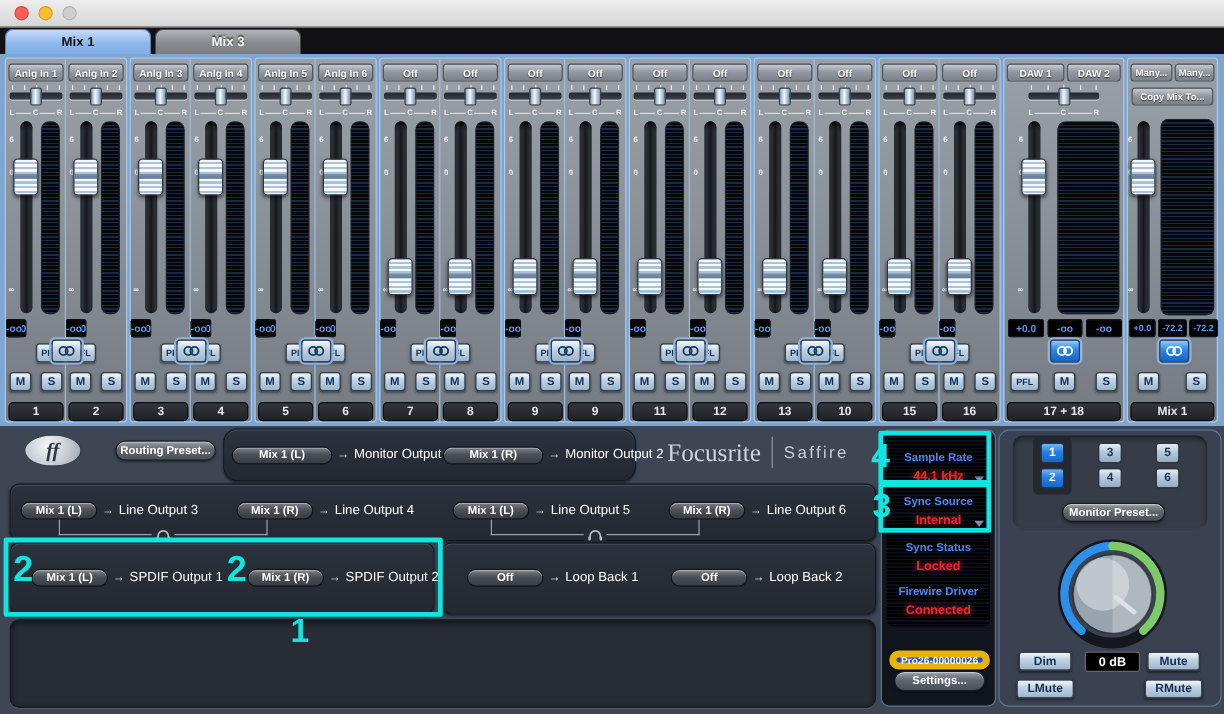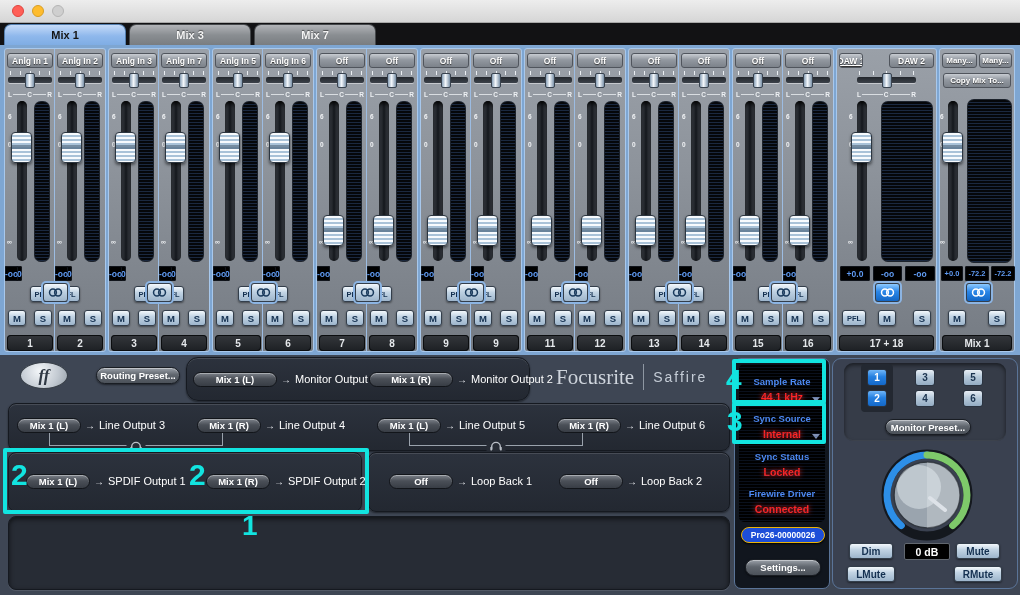--- a/index.html
+++ b/index.html
@@ -47,21 +47,21 @@
   .pfl{position:absolute;top:237px;width:23px;height:16px;font-size:7.5px;}
   .strip.left .pfl{right:2px;}  .strip.right .pfl{left:2px;}
   .link{position:absolute;top:234px;width:25px;height:19px;box-shadow:0 0 0 2px #8cb4e2,0 1px 2px rgba(0,0,0,.4);}
   .pair .link{left:38px;}
   .link svg{width:17px;height:11px;}
   .link.activelink{background:linear-gradient(#8ecaff,#2a86e8 45%,#1266c4);}
   .mbtn,.sbn{position:absolute;top:261px;width:18px;height:16px;font-size:9.5px;}
   .mbtn{left:3px;}  .sbn{right:3px;}
   .num{position:absolute;top:286px;left:2px;right:2px;height:16px;background:linear-gradient(#34373c,#1d2024);border-radius:4px;color:#e5e8eb;font-weight:bold;font-size:10px;display:flex;align-items:center;justify-content:center;box-shadow:inset 0 0 0 1px #0b0d0f;}
   
-  .stereo .h1{left:2px;width:24px;right:auto;text-decoration:underline;}
+  .stereo .h1{left:2px;width:48px;right:auto;}
   .stereo .h2{left:52px;right:2px;}
   .stereo .pan-track{left:20px;right:20px;}
   .stereo .pan-ticks{left:22px;right:22px;}
   .stereo .lcr{left:20px;right:20px;}
   .stereo .fader-track{left:20px;}
   .stereo .fader-cap{left:14px;}
   .stereo .scale{left:12px;}  .stereo .sinf{left:11px;}
   .stereo .meter{left:44px;width:52px;}
   .stereo .d1{left:3px;width:30px;}
   .stereo .d2{left:36px;width:29px;}
@@ -103,21 +103,21 @@
   .brand .f{font-family:"Liberation Serif",serif;font-size:21px;color:#ced4dc;}
   .brand .bar{width:1px;height:26px;background:#8e97a2;}
   .brand .s{font-size:14px;color:#c5cdd7;letter-spacing:2px;}
   
   #status{position:absolute;left:734px;top:3px;width:96px;height:231px;background:#11161e;border:1px solid #5a7498;border-radius:7px;box-sizing:border-box;}
   .screen{position:absolute;left:4px;top:5px;width:86px;height:158px;background:#000;border-radius:5px;overflow:hidden;}
   .screen::after{content:'';position:absolute;inset:0;background:repeating-linear-gradient(180deg,rgba(44,74,130,.22) 0 1px,transparent 1px 3px);pointer-events:none;}
   .sl{position:absolute;left:0;right:0;text-align:center;font-size:9.5px;font-weight:bold;color:#4e8cf8;}
   .sv{position:absolute;left:0;right:0;text-align:center;font-size:10.5px;font-weight:bold;color:#ff2424;text-shadow:0 0 5px rgba(255,50,50,.9);}
   .tri{position:absolute;right:5px;width:0;height:0;border-left:4px solid transparent;border-right:4px solid transparent;border-top:5px solid #8091b5;}
-  .devid{position:absolute;left:6px;top:168px;width:84px;height:16px;border-radius:9px;background:#1d4ed8;border:1px solid #eab308;color:#fff;font-size:8.5px;font-weight:bold;display:flex;align-items:center;justify-content:center;box-shadow:0 1px 2px #000;box-sizing:border-box;}
+  .devid{position:absolute;left:6px;top:183px;width:84px;height:16px;border-radius:9px;background:#1d4ed8;border:6px solid #eab308;color:#fff;font-size:8.5px;font-weight:bold;display:flex;align-items:center;justify-content:center;box-shadow:0 1px 2px #000;box-sizing:border-box;}
   #settings-btn{position:absolute;left:10px;top:200px;width:76px;height:17px;font-size:9.5px;}
   
   #monitorpanel{position:absolute;left:832px;top:3px;width:186px;height:231px;border:1px solid #5a7498;border-radius:9px;background:#3a4150;box-sizing:border-box;}
   .monbox{position:absolute;left:11px;top:4px;width:162px;height:78px;background:#363c48;border-radius:9px;box-shadow:inset 0 2px 4px rgba(0,0,0,.55),inset 0 -1px 0 rgba(255,255,255,.06);}
   .mdark{position:absolute;left:17px;top:1px;width:32px;height:48px;background:#232831;border-radius:4px;}
   .mon6{position:absolute;width:20px;height:17px;border-radius:3px;font-size:10px;font-weight:bold;display:flex;align-items:center;justify-content:center;border:1px solid #2a3340;box-sizing:border-box;}
   .mon6.on{background:linear-gradient(#70b6f8,#2580e0 45%,#1468c8);color:#fff;}
   .mon6.off{background:linear-gradient(#e8eef5,#b6c9da 45%,#94acc3);color:#1c3450;}
   .mpreset{position:absolute;left:41px;top:56px;width:86px;height:16px;font-size:9.5px;}
   .knobwrap{position:absolute;left:46px;top:88px;width:96px;height:96px;}
@@ -136,21 +136,20 @@
 
 <div class="titlebar">
   <div class="tl close"></div>
   <div class="tl min"></div>
   <div class="tl zoomb"></div>
 </div>
 
 <div class="tabbar" id="tabs">
     <div class="tab active">Mix 1</div>
     <div class="tab inactive">Mix 3</div>
-    <div class="tab inactive">Mix 7</div>
   </div>
 
 <div class="mixer" id="strips">
     <div class="pair">
       <div class="strip left">
         <div class="ch-head">Anlg In 1</div>
         <div class="pan-ticks">
           <i></i>
           <i></i>
           <i></i>
@@ -243,21 +242,21 @@
         <div class="fader-cap mono-cap cap-high"></div>
         <div class="meter mono-meter"></div>
         <div class="disp gain">+0.0</div>
         <div class="disp mval">-oo</div>
         <div class="sbtn pfl">PFL</div>
         <div class="sbtn mbtn">M</div>
         <div class="sbtn sbn">S</div>
         <div class="num">3</div>
       </div>
       <div class="strip right">
-        <div class="ch-head">Anlg In 7</div>
+        <div class="ch-head">Anlg In 4</div>
         <div class="pan-ticks">
           <i></i>
           <i></i>
           <i></i>
           <i></i>
           <i></i>
         </div>
         <div class="pan-track"></div>
         <div class="pan-handle"></div>
         <div class="lcr">
@@ -621,21 +620,21 @@
         <span class="scale s0">0</span>
         <span class="scale sinf">∞</span>
         <div class="fader-track mono-track"></div>
         <div class="fader-cap mono-cap cap-low"></div>
         <div class="meter mono-meter"></div>
         <div class="disp gain">-oo</div>
         <div class="disp mval">-oo</div>
         <div class="sbtn pfl">PFL</div>
         <div class="sbtn mbtn">M</div>
         <div class="sbtn sbn">S</div>
-        <div class="num">14</div>
+        <div class="num">10</div>
       </div>
       <div class="sbtn link">
         <svg viewBox="0 0 20 12">
           <circle cx="7" cy="6" r="4" fill="none" stroke="#1a3a5c" stroke-width="1.8"></circle>
           <circle cx="13" cy="6" r="4" fill="none" stroke="#1a3a5c" stroke-width="1.8"></circle>
         </svg>
       </div>
     </div>
     <div class="pair">
       <div class="strip left">

